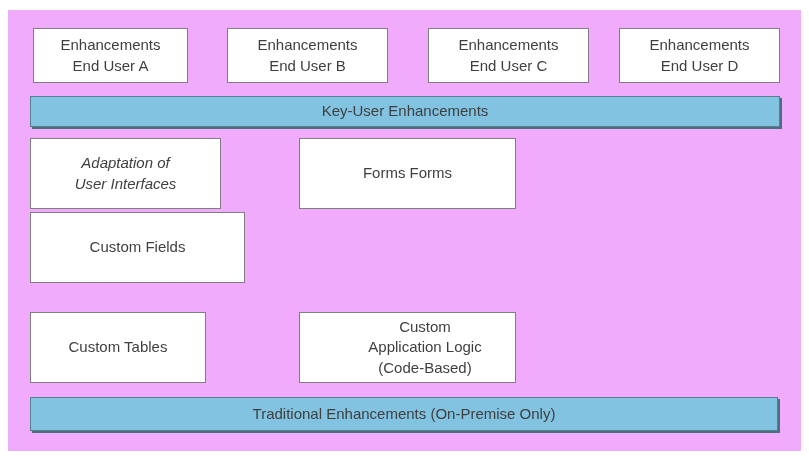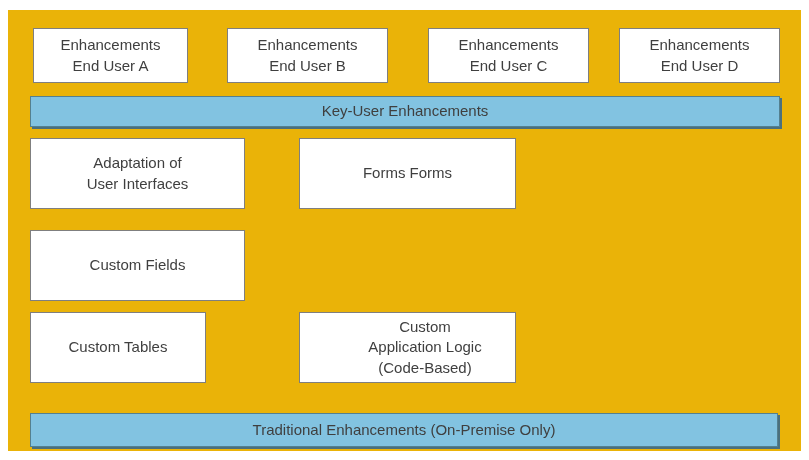--- a/index.html
+++ b/index.html
@@ -14,21 +14,21 @@
     height: 460px;
     background: #ffffff;
     overflow: hidden;
   }
   .panel {
     position: absolute;
     left: 8px;
     top: 10px;
     width: 793px;
     height: 441px;
-    background: #eab308;
+    background: #f0abfc;
   }
   .box, .bar {
     position: absolute;
     display: flex;
     align-items: center;
     justify-content: center;
     text-align: center;
     white-space: pre-line;
     color: #3f3f3f;
     font-size: 15px;
@@ -45,29 +45,29 @@
     box-shadow: 2px 2px 0 #4a707e;
   }
   
   .box-end-user-a { left: 25px;  top: 18px; width: 155px; height: 55px; }
   .box-end-user-b { left: 219px; top: 18px; width: 161px; height: 55px; }
   .box-end-user-c { left: 420px; top: 18px; width: 161px; height: 55px; }
   .box-end-user-d { left: 611px; top: 18px; width: 161px; height: 55px; }
   
   .bar-key-user { left: 22px; top: 86px; width: 750px; height: 31px; text-align: center; }
   
-  .box-adaptation      { left: 22px;  top: 128px; width: 215px; height: 71px; }
+  .box-adaptation      { left: 22px;  top: 128px; width: 191px; height: 71px; font-style: italic; }
   .box-custom-forms    { left: 291px; top: 128px; width: 217px; height: 71px; }
   .box-custom-analyses { left: 557px; top: 128px; width: 215px; height: 71px; }
   
-  .box-custom-fields   { left: 22px;  top: 220px; width: 215px; height: 71px; }
+  .box-custom-fields   { left: 22px;  top: 202px; width: 215px; height: 71px; }
   .box-custom-tables   { left: 22px;  top: 302px; width: 176px; height: 71px; }
   .box-app-logic       { left: 291px; top: 302px; width: 217px; height: 71px; padding-left: 35px; }
   
-  .bar-traditional { left: 22px; top: 387px; width: 748px; height: 34px; margin-top: 16px; }
+  .bar-traditional { left: 22px; top: 387px; width: 748px; height: 34px; }
 </style>
 </head>
 <body>
 
 <div class="canvas">
   <div class="panel">
 
     <div class="box box-end-user-a">Enhancements
 End User A</div>
     <div class="box box-end-user-b">Enhancements

